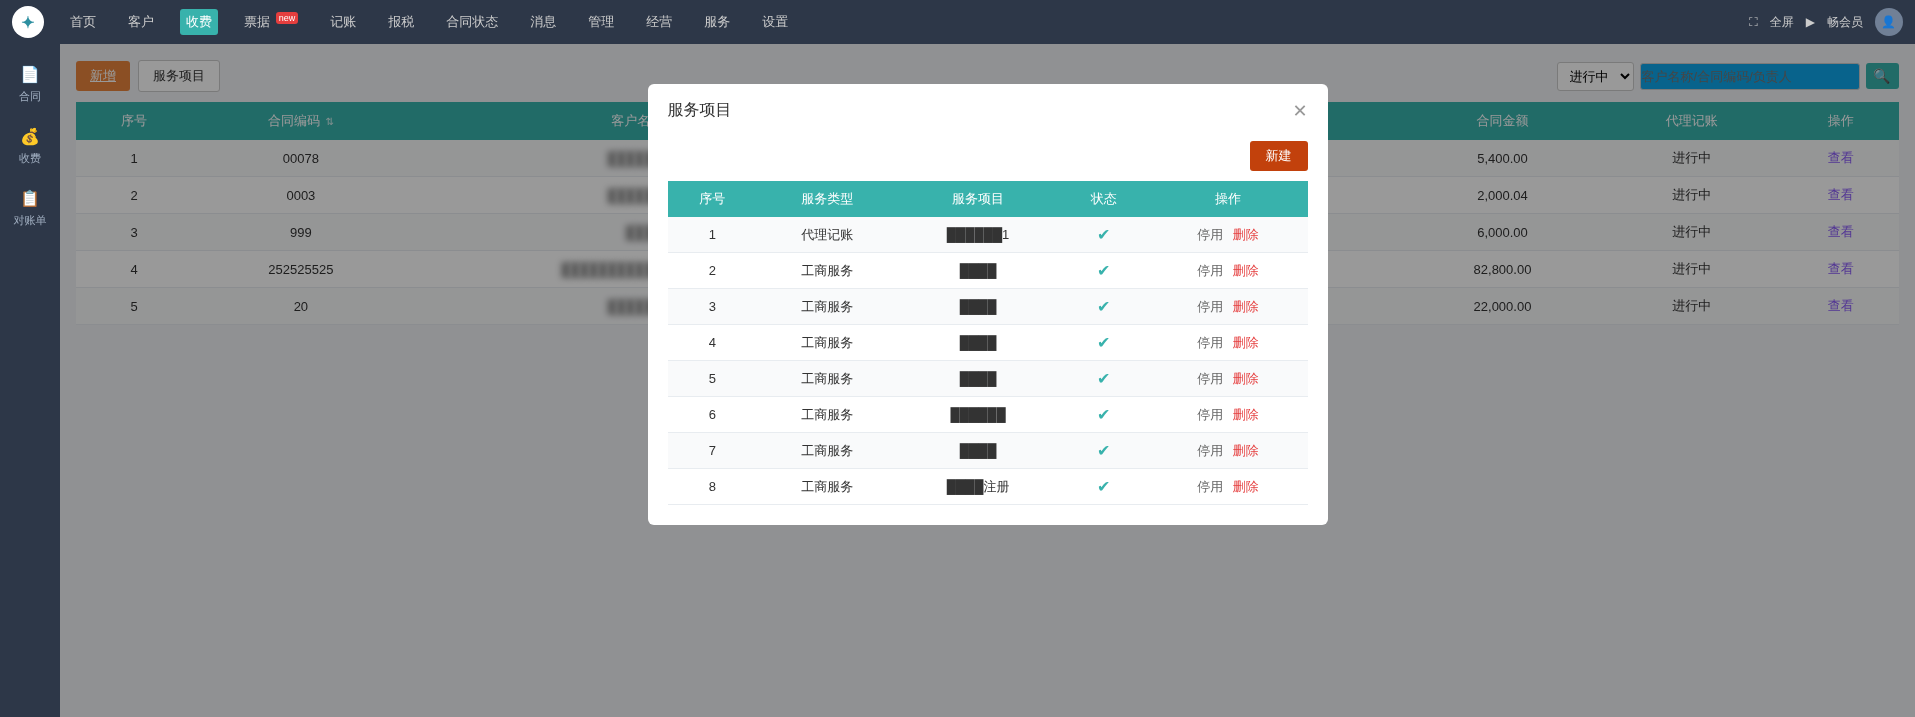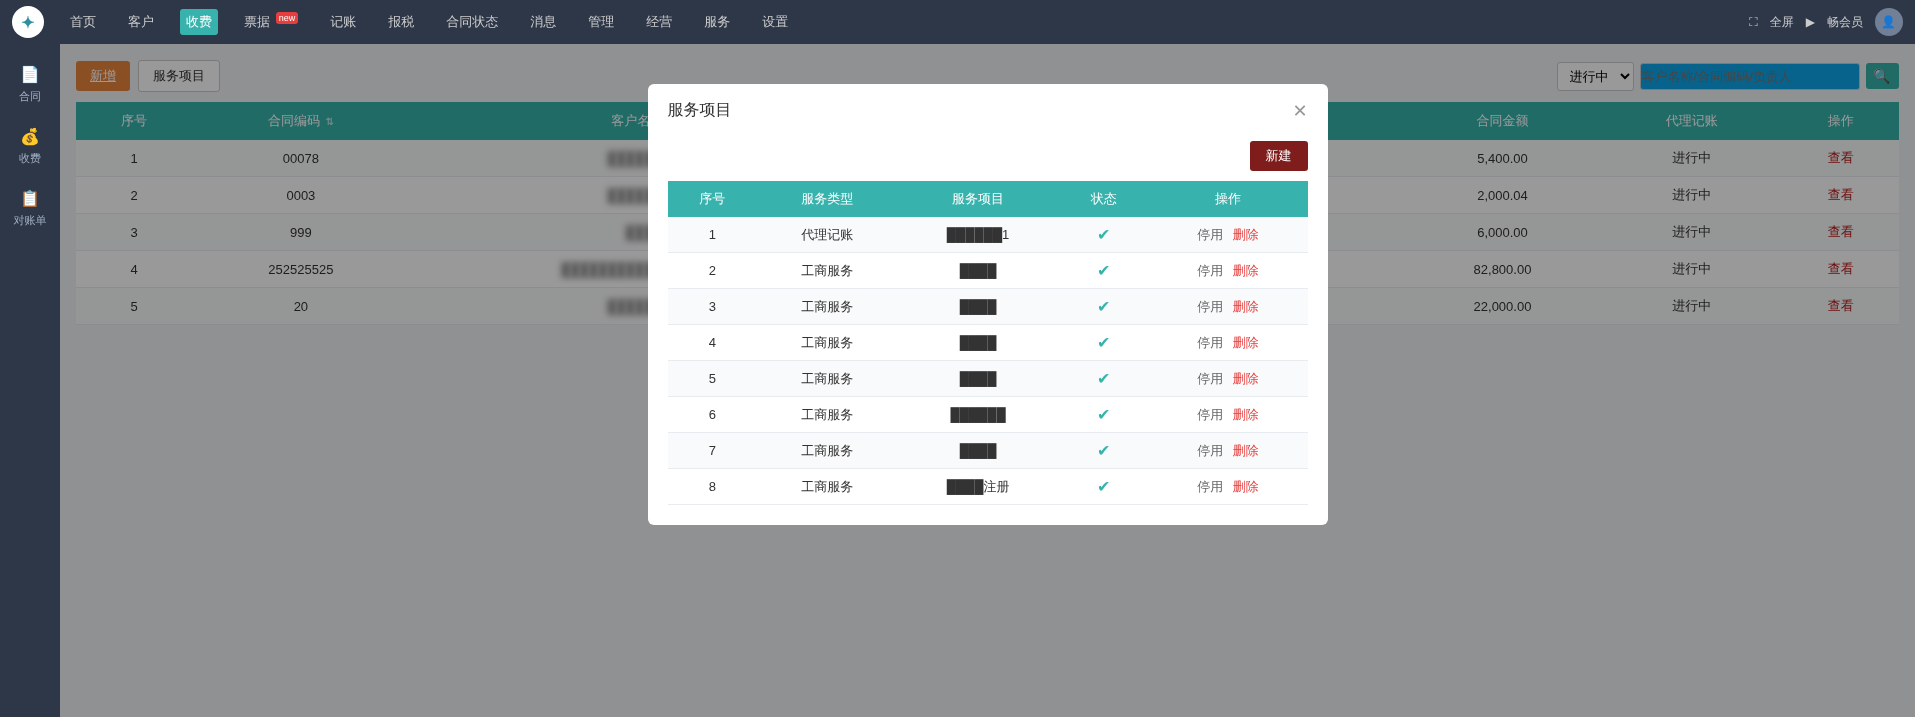--- a/index.html
+++ b/index.html
@@ -77,21 +77,21 @@
     .data-table { width: 100%; border-collapse: collapse; background: #fff; }
     .data-table thead tr { background: #38b2ac; color: #fff; }
     .data-table thead th {
       padding: 10px 10px; text-align: center; font-weight: normal; font-size: 13px;
     }
     .data-table tbody tr { border-bottom: 1px solid #e8ecf0; }
     .data-table tbody tr:nth-child(odd) { background: #f9fafb; }
     .data-table tbody tr:nth-child(even) { background: #fff; }
     .data-table tbody td { padding: 9px 10px; text-align: center; font-size: 13px; color: #333; }
     .data-table .blurred { color: transparent; text-shadow: 0 0 6px #999; user-select: none; }
-    .link-action { color: #b91c1c; cursor: pointer; }
+    .link-action { color: #8b5cf6; cursor: pointer; }
 
     
     .modal-overlay {
       position: fixed; top: 44px; left: 60px; right: 0; bottom: 0;
       background: rgba(0,0,0,0.4); display: flex; align-items: flex-start; justify-content: center;
       padding-top: 40px; z-index: 200;
     }
     .modal {
       background: #fff; border-radius: 6px; width: 680px; max-height: 560px;
       display: flex; flex-direction: column; overflow: hidden; position: relative;
@@ -101,21 +101,21 @@
       padding: 16px 20px 10px 20px; border-bottom: none;
     }
     .modal-title { font-size: 16px; color: #333; font-weight: 500; }
     .modal-close {
       background: none; border: none; cursor: pointer; color: #999;
       font-size: 18px; line-height: 1;
     }
     .modal-body { padding: 10px 20px 20px 20px; overflow-y: auto; flex: 1; }
     .modal-toolbar { display: flex; justify-content: flex-end; margin-bottom: 10px; }
     .btn-new-yellow {
-      background: #7f1d1d; color: #fff; border: none; padding: 6px 16px;
+      background: #c2410c; color: #fff; border: none; padding: 6px 16px;
       border-radius: 3px; cursor: pointer; font-size: 13px;
     }
 
     
     .modal-table { width: 100%; border-collapse: collapse; }
     .modal-table thead tr { background: #38b2ac; color: #fff; }
     .modal-table thead th {
       padding: 9px 10px; text-align: center; font-weight: normal; font-size: 13px;
     }
     .modal-table tbody tr { border-bottom: 1px solid #e8ecf0; }

